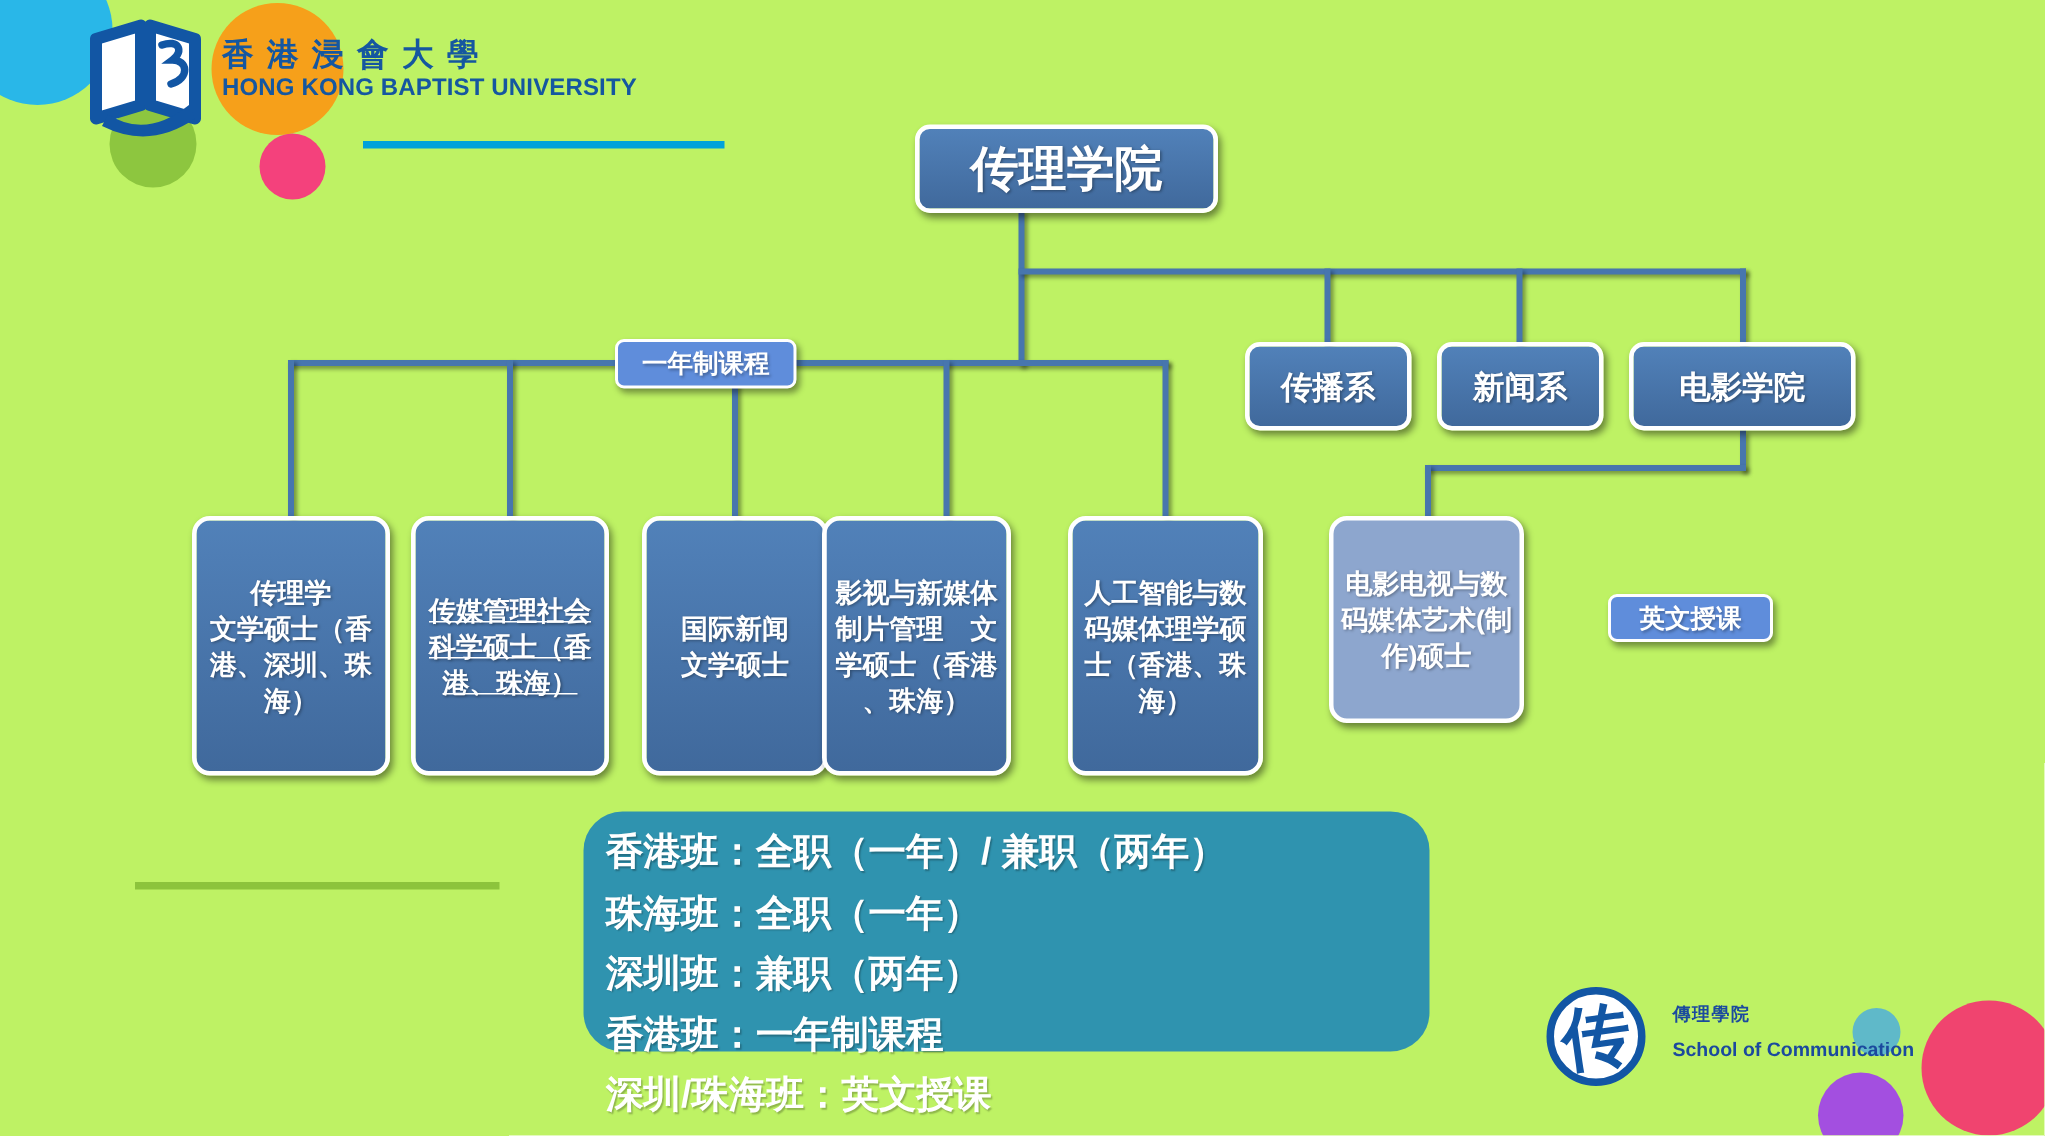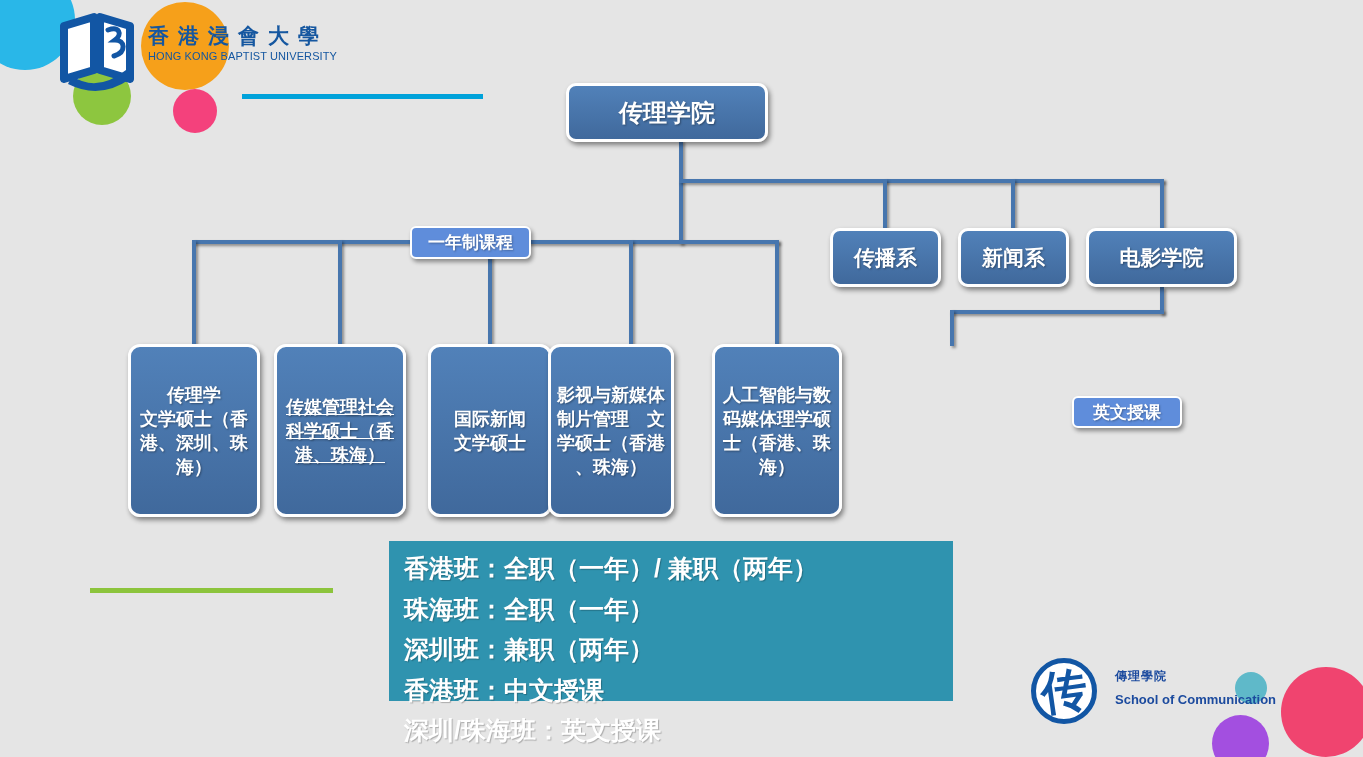--- a/index.html
+++ b/index.html
@@ -1,16 +1,16 @@
 <!DOCTYPE html>
 <html><head>
 <meta charset="utf-8">
 <style>
   html,body{margin:0;padding:0;background:#fff;}
-  .slide{position:relative;width:1363px;height:757px;background:#e5e5e5;overflow:hidden;
+  .slide{position:relative;width:1363px;height:757px;background:#bef264;overflow:hidden;
          font-family:"Liberation Sans","DejaVu Sans",sans-serif;}
   .circle{position:absolute;border-radius:50%;}
   
   .line{position:absolute;background:#4776ae;box-shadow:2px 2px 3px rgba(0,0,0,.4);}
   
   .node{position:absolute;box-sizing:border-box;
         background:linear-gradient(180deg,#5181b9 0%,#40699c 100%);
         border:3px solid #ffffff;border-radius:12px;
         box-shadow:2px 3px 5px rgba(0,0,0,.45);
         color:#fff;font-weight:bold;text-align:center;
@@ -18,26 +18,26 @@
         white-space:pre-line;line-break:anywhere;
         text-shadow:1px 1px 2px rgba(0,0,0,.35);}
   .node.light{background:linear-gradient(180deg,#93abd2 0%,#829fc4 100%);background:#8da6ce;}
   .tag{position:absolute;box-sizing:border-box;background:#5f8ddb;
        border:2px solid #fff;border-radius:6px;color:#fff;font-weight:bold;
        display:flex;align-items:center;justify-content:center;font-size:17px;
        box-shadow:2px 3px 4px rgba(0,0,0,.4);text-shadow:1px 1px 2px rgba(0,0,0,.3);}
   .infobox{position:absolute;left:389px;top:541px;width:564px;height:160px;
            background:#2f93af;color:#fff;font-weight:bold;font-size:25px;
            padding:7px 16px 0 15px;box-sizing:border-box;
-           text-shadow:1px 1px 1px rgba(0,0,0,.25);}
+           text-shadow:1px 1px 1px rgba(0,0,0,.25);border-radius:26px;}
   .infobox .iline{height:40.5px;line-height:40.5px;white-space:nowrap;}
   .hkbu-zh{position:absolute;left:148px;top:22px;color:#1557a0;font-size:21px;
            font-weight:bold;letter-spacing:9px;white-space:nowrap;}
-  .hkbu-en{position:absolute;left:148px;top:50px;color:#1557a0;font-size:11px;
-           font-weight:normal;letter-spacing:.1px;white-space:nowrap;}
+  .hkbu-en{position:absolute;left:148px;top:50px;color:#1557a0;font-size:16px;
+           font-weight:bold;letter-spacing:.1px;white-space:nowrap;}
   .rule{position:absolute;}
   .footer-zh{position:absolute;left:1115px;top:668px;color:#1b4a9e;font-size:12px;
              font-weight:bold;letter-spacing:1px;white-space:nowrap;z-index:6;}
   .footer-en{position:absolute;left:1115px;top:692px;color:#1b4a9e;font-size:13px;
              font-weight:bold;white-space:nowrap;z-index:6;}
   .emblem{position:absolute;left:1031px;top:658px;width:66px;height:66px;border-radius:50%;
           box-sizing:border-box;border:5px solid #1256a4;background:#fff;color:#1256a4;
           display:flex;align-items:center;justify-content:center;z-index:6;}
   .emblem span{font-size:46px;font-weight:bold;transform:rotate(-8deg);line-height:1;}
 </style>
@@ -70,43 +70,44 @@
   <div class="line" style="left:192px;top:240px;width:587px;height:4px;"></div>
   <div class="line" style="left:192px;top:240px;width:4px;height:106px;"></div>
   <div class="line" style="left:338px;top:240px;width:4px;height:106px;"></div>
   <div class="line" style="left:488px;top:240px;width:4px;height:106px;"></div>
   <div class="line" style="left:629px;top:240px;width:4px;height:106px;"></div>
   <div class="line" style="left:775px;top:240px;width:4px;height:106px;"></div>
   <div class="line" style="left:1160px;top:287px;width:4px;height:27px;"></div>
   <div class="line" style="left:950px;top:310px;width:214px;height:4px;"></div>
   <div class="line" style="left:950px;top:310px;width:4px;height:36px;"></div>
 
-  <div class="node" style="left:566px;top:83px;width:202px;height:59px;font-size:24px;border-radius:10px;text-align:center;">传理学院</div>
+  <div class="node" style="left:610px;top:83px;width:202px;height:59px;font-size:32px;border-radius:10px;text-align:center;">传理学院</div>
 
   <div class="node" style="left:830px;top:228px;width:111px;height:59px;font-size:21px;border-radius:10px;text-align:right;">传播系</div>
   <div class="node" style="left:958px;top:228px;width:111px;height:59px;font-size:21px;border-radius:10px;">新闻系</div>
   <div class="node" style="left:1086px;top:228px;width:151px;height:59px;font-size:21px;border-radius:10px;">电影学院</div>
 
   <div class="tag" style="left:410px;top:226px;width:121px;height:33px;">一年制课程</div>
 
   <div class="node" style="left:128px;top:344px;width:132px;height:173px;font-size:18px;padding:2px;">传理学
 文学硕士（香港、深圳、珠海）</div>
   <div class="node" style="left:274px;top:344px;width:132px;height:173px;font-size:18px;padding:2px;text-decoration:underline;">传媒管理社会科学硕士（香港、珠海）</div>
   <div class="node" style="left:428px;top:344px;width:124px;height:173px;font-size:18px;padding:2px;">国际新闻
 文学硕士</div>
   <div class="node" style="left:548px;top:344px;width:126px;height:173px;font-size:18px;padding:2px;">影视与新媒体制片管理　文学硕士（香港、珠海）</div>
   <div class="node" style="left:712px;top:344px;width:130px;height:173px;font-size:18px;padding:2px;">人工智能与数码媒体理学硕士（香港、珠海）</div>
+  <div class="node light" style="left:886px;top:344px;width:130px;height:138px;font-size:18px;padding:2px;">电影电视与数码媒体艺术(制作)硕士</div>
 
   <div class="tag" style="left:1072px;top:396px;width:110px;height:32px;">英文授课</div>
 
   <div class="infobox">
     <div class="iline">香港班：全职（一年）/ 兼职（两年）</div>
     <div class="iline">珠海班：全职（一年）</div>
     <div class="iline">深圳班：兼职（两年）</div>
-    <div class="iline">香港班：中文授课</div>
+    <div class="iline">香港班：一年制课程</div>
     <div class="iline">深圳/珠海班：英文授课</div>
   </div>
 
   <div class="rule" style="left:90px;top:588px;width:243px;height:5px;background:#8cc43c;"></div>
 
   <div class="circle" style="left:1235px;top:672px;width:32px;height:32px;background:#5fb9c9;z-index:4;"></div>
   <div class="circle" style="left:1281px;top:667px;width:90px;height:90px;background:#f0446f;z-index:4;"></div>
   <div class="circle" style="left:1212px;top:715px;width:57px;height:57px;background:#a34fe0;z-index:5;"></div>
 
   <div class="emblem">

